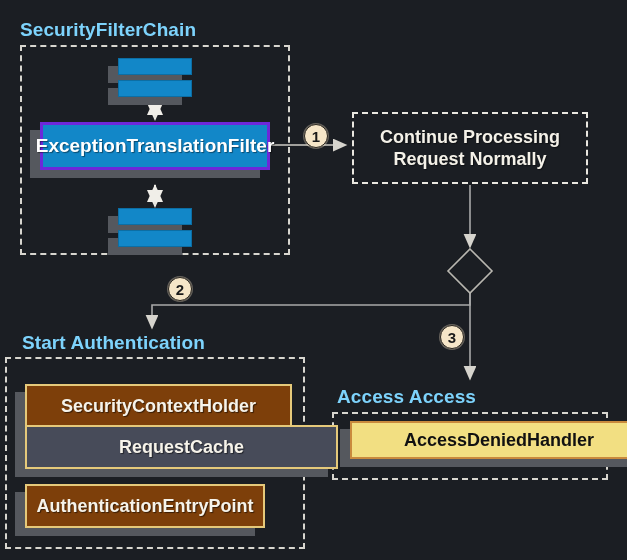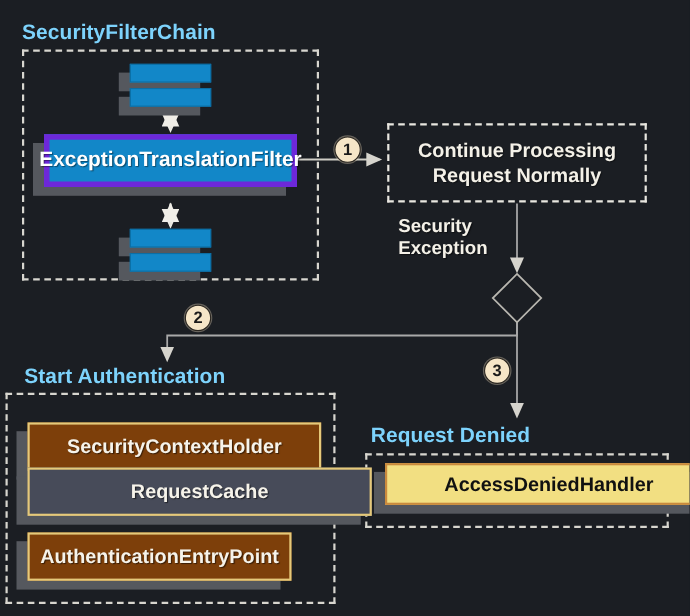--- a/index.html
+++ b/index.html
@@ -58,21 +58,21 @@
     align-items: center;
     justify-content: center;
     box-sizing: border-box;
   }
   .blue-bar .face {
     background: #1287c8;
     border: 1px solid #0c6ea4;
   }
   .blue-big .face {
     background: #1287c8;
-    border: 5px solid #6d28d9;
+    border: 3px solid #6d28d9;
     color: #ffffff;
     font-size: 19px;
     padding: 16px 6px;
     text-shadow: 1px 1px 1px rgba(0,0,0,0.45);
   }
   .brown .face {
     background: #7d3f0a;
     border: 2px solid #e5c97a;
     color: #f6f3ea;
     font-size: 18px;
@@ -210,42 +210,41 @@
   </div>
   <div class="node blue-bar" style="left:118px; top:230px; width:74px; height:17px;">
     <span class="shadow"></span>
     <span class="face"></span>
   </div>
 
   <div class="plain-dashed" style="left:352px; top:112px; width:236px; height:72px;">
     <span id="cp-label">Continue Processing<br>Request Normally</span>
   </div>
 
-  <div class="edge-label" style="left:362px; top:196px;" id="sec-exc-label">Security<br>Exception</div>
 
   <div class="grp-label" style="left:22px; top:333px;">Start Authentication</div>
 
   <div class="dashed-box" style="left:5px; top:357px; width:300px; height:192px;"></div>
 
   <div class="node brown" style="left:25px; top:384px; width:267px; height:44px;">
     <span class="shadow"></span>
     <span class="face">SecurityContextHolder</span>
   </div>
 
   <div class="node slate" style="left:25px; top:425px; width:313px; height:44px;">
     <span class="shadow"></span>
     <span class="face">RequestCache</span>
   </div>
 
   <div class="node brown" style="left:25px; top:484px; width:240px; height:44px;">
     <span class="shadow"></span>
     <span class="face">AuthenticationEntryPoint</span>
   </div>
 
-  <div class="grp-label" style="left:337px; top:387px;">Request Denied</div>
+  <div class="grp-label" style="left:337px; top:387px;">Access Access</div>
 
   <div class="dashed-box" style="left:332px; top:412px; width:276px; height:68px;"></div>
 
   <div class="node yellow" style="left:350px; top:421px; width:298px; height:38px;">
     <span class="shadow"></span>
     <span class="face">AccessDeniedHandler</span>
   </div>
 
   <div class="marker" style="left:304px; top:124px;">1</div>
   <div class="marker" style="left:168px; top:277px;">2</div>

